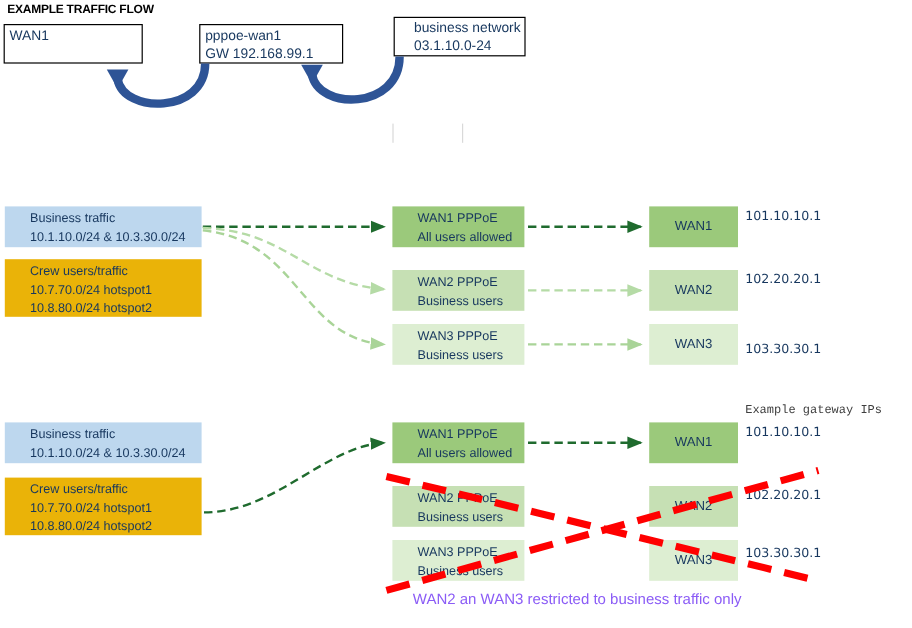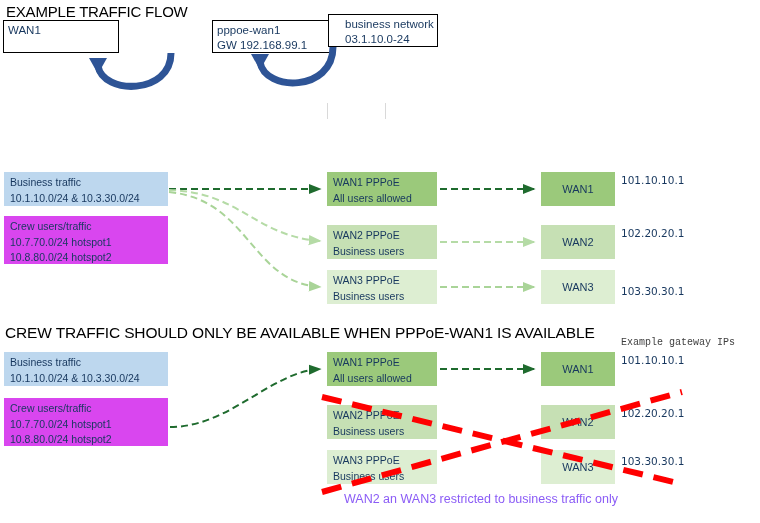--- a/index.html
+++ b/index.html
@@ -7,41 +7,41 @@
     width:760px;height:523px;position:relative;overflow:hidden;
     font-family:"Liberation Sans","DejaVu Sans",sans-serif;
     color:#1f3864;
   }
   #canvas{position:absolute;inset:0;width:760px;height:523px;}
   svg.layer{position:absolute;left:0;top:0;width:760px;height:523px;overflow:visible;pointer-events:none;}
   .abs{position:absolute;}
 
   
   .section-title{
-    font-weight:normal;font-size:15px;letter-spacing:-0.2px;color:#000000;
+    font-weight:bold;font-size:10px;letter-spacing:-0.2px;color:#000000;
     white-space:nowrap;
   }
   .plain-box{
     border:1px solid #000000;background:#ffffff;box-sizing:border-box;
     font-size:11.5px;color:#17375e;line-height:15px;padding:2px 4px 0 4px;
     white-space:nowrap;
   }
 
   
   .heading{
     font-size:15.5px;color:#000000;white-space:nowrap;letter-spacing:-0.15px;
   }
 
   
   .dbox{
     box-sizing:border-box;font-size:10.5px;line-height:15.5px;
-    color:#17375e;padding:3px 0 0 6px;white-space:nowrap;
+    color:#17375e;padding:3px 0 0 21px;white-space:nowrap;
   }
   .blue{background:#bdd7ee;}
-  .orange{background:#d946ef;}
+  .orange{background:#eab308;}
   .grn1{background:#9bc97b;}
   .grn2{background:#c6e0b4;}
   .grn3{background:#ddeed2;}
 
   .wanbox{
     box-sizing:border-box;display:flex;align-items:center;justify-content:center;
     font-size:11px;color:#17375e;
   }
   .gwip{font-size:10.5px;color:#17375e;white-space:nowrap;font-family:"DejaVu Sans",sans-serif;}
   .gwlabel{font-size:10px;color:#3f3f3f;white-space:nowrap;font-family:Liberation Mono, monospace;}
@@ -55,21 +55,21 @@
 <body>
 
 <div id="canvas">
 
   <div class="abs section-title" style="left:6px;top:3px;">EXAMPLE TRAFFIC FLOW</div>
 
   <div class="abs plain-box" style="left:3px;top:20px;width:116px;height:33px;">
     <div>WAN1</div>
   </div>
 
-  <div class="abs plain-box" style="left:166px;top:20px;width:120px;height:33px;margin-left:46px;">
+  <div class="abs plain-box" style="left:166px;top:20px;width:120px;height:33px;">
     <div>pppoe-wan1</div>
     <div>GW 192.168.99.1</div>
   </div>
 
   <div class="abs plain-box" style="left:328px;top:14px;width:110px;height:33px;padding-left:16px;">
     <div>business network</div>
     <div>03.1.10.0-24</div>
   </div>
 
   <div class="tick" style="left:327px;top:103px;height:16px;"></div>
@@ -107,21 +107,20 @@
     <span>WAN2</span>
   </div>
   <div class="abs wanbox grn3" style="left:541px;top:270px;width:74px;height:34px;">
     <span>WAN3</span>
   </div>
 
   <div class="abs gwip" style="left:621px;top:174px;">101.10.10.1</div>
   <div class="abs gwip" style="left:621px;top:227px;">102.20.20.1</div>
   <div class="abs gwip" style="left:621px;top:285px;">103.30.30.1</div>
 
-  <div class="abs heading" style="left:5px;top:324px;">CREW TRAFFIC SHOULD ONLY BE AVAILABLE WHEN PPPoE-WAN1 IS AVAILABLE</div>
 
   <div class="abs gwlabel" style="left:621px;top:337px;">Example gateway IPs</div>
 
   <div class="abs dbox blue" style="left:4px;top:352px;width:164px;height:34px;">
     <div>Business traffic</div>
     <div>10.1.10.0/24 &amp; 10.3.30.0/24</div>
   </div>
 
   <div class="abs dbox orange" style="left:4px;top:398px;width:164px;height:48px;">
     <div>Crew users/traffic</div>

